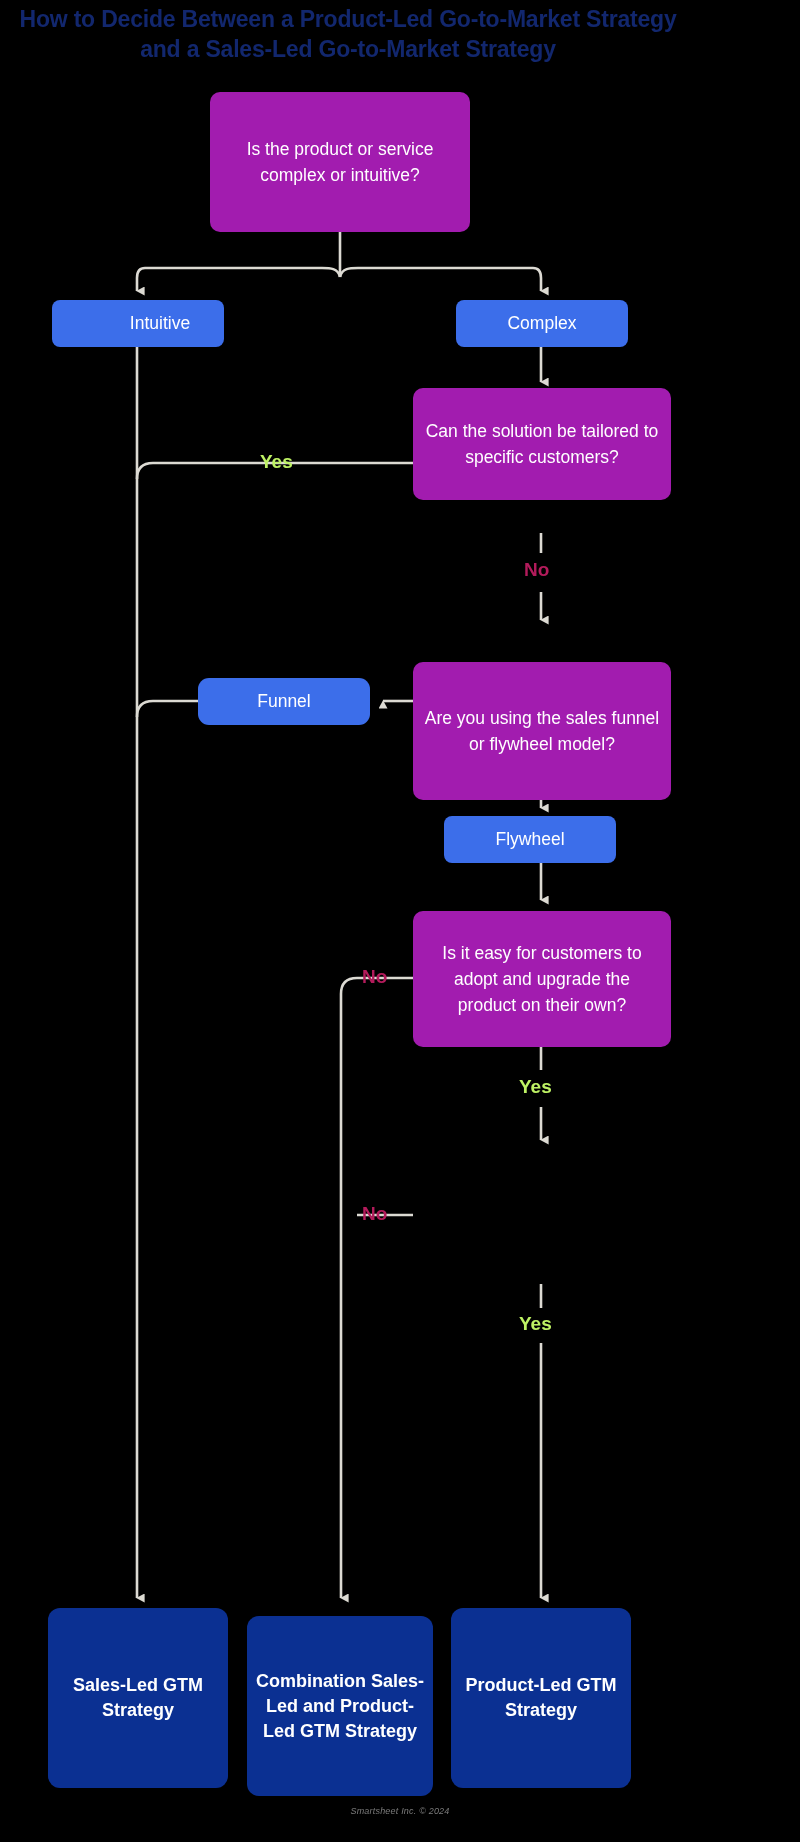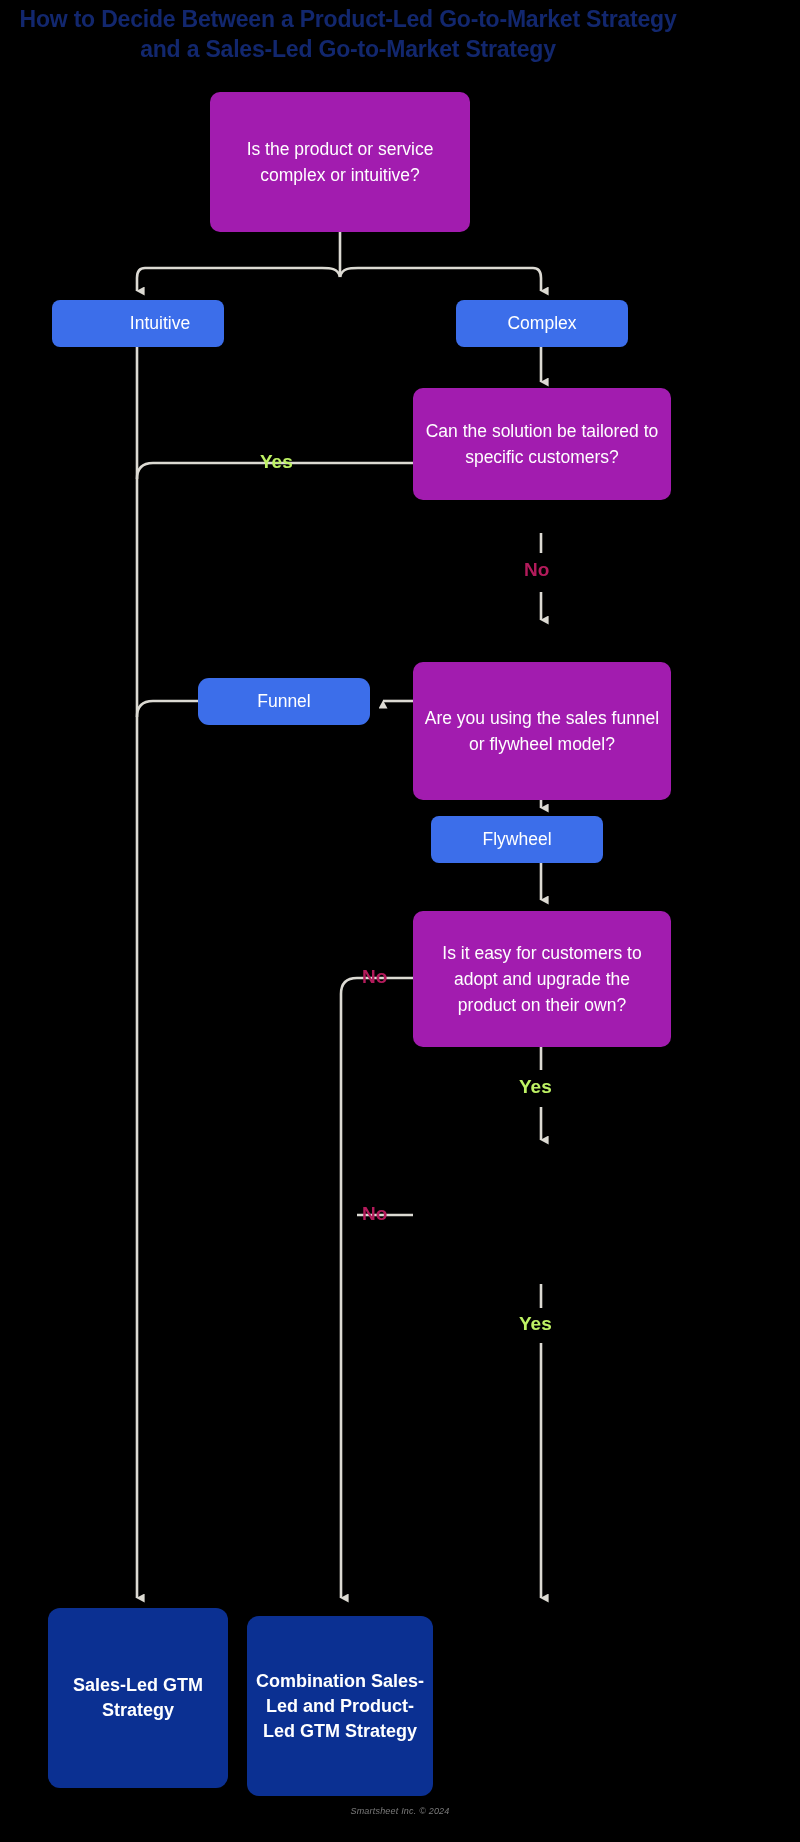--- a/index.html
+++ b/index.html
@@ -88,29 +88,30 @@
   <div class="node pill" style="left:52px;top:300px;width:172px;height:47px;padding-left:44px;">Intuitive</div>
 
   <div class="node pill" style="left:456px;top:300px;width:172px;height:47px;">Complex</div>
 
   <div class="node q" style="left:413px;top:388px;width:258px;height:112px;">Can the solution be tailored to specific customers?</div>
 
   <div class="node q" style="left:413px;top:631px;width:258px;height:138px;margin-top:31px;">Are you using the sales funnel or flywheel model?</div>
 
   <div class="node pill" style="left:198px;top:678px;width:172px;height:47px;border-radius:11px;">Funnel</div>
 
-  <div class="node pill" style="left:431px;top:816px;width:172px;height:47px;">Flywheel</div>
+  <div class="node pill" style="left:444px;top:816px;width:172px;height:47px;">Flywheel</div>
 
   <div class="node q" style="left:413px;top:911px;width:258px;height:136px;">Is it easy for customers to adopt and upgrade the product on their own?</div>
 
 
   <div class="node term" style="left:48px;top:1608px;width:180px;height:180px;">Sales-Led GTM Strategy</div>
 
   <div class="node term" style="left:247px;top:1608px;width:186px;height:180px;margin-top:8px;">Combination Sales-Led and Product-Led GTM Strategy</div>
 
+  <div class="node term" style="left:451px;top:1608px;width:180px;height:180px;">Product-Led GTM Strategy</div>
 
   <div class="elabel yes" style="left:260px;top:451px;">Yes</div>
   <div class="elabel no" style="left:524px;top:559px;">No</div>
   <div class="elabel no" style="left:362px;top:966px;">No</div>
   <div class="elabel yes" style="left:519px;top:1076px;">Yes</div>
   <div class="elabel no" style="left:362px;top:1203px;">No</div>
   <div class="elabel yes" style="left:519px;top:1313px;">Yes</div>
 
   <div class="footer">Smartsheet Inc. © 2024</div>
 </div>

